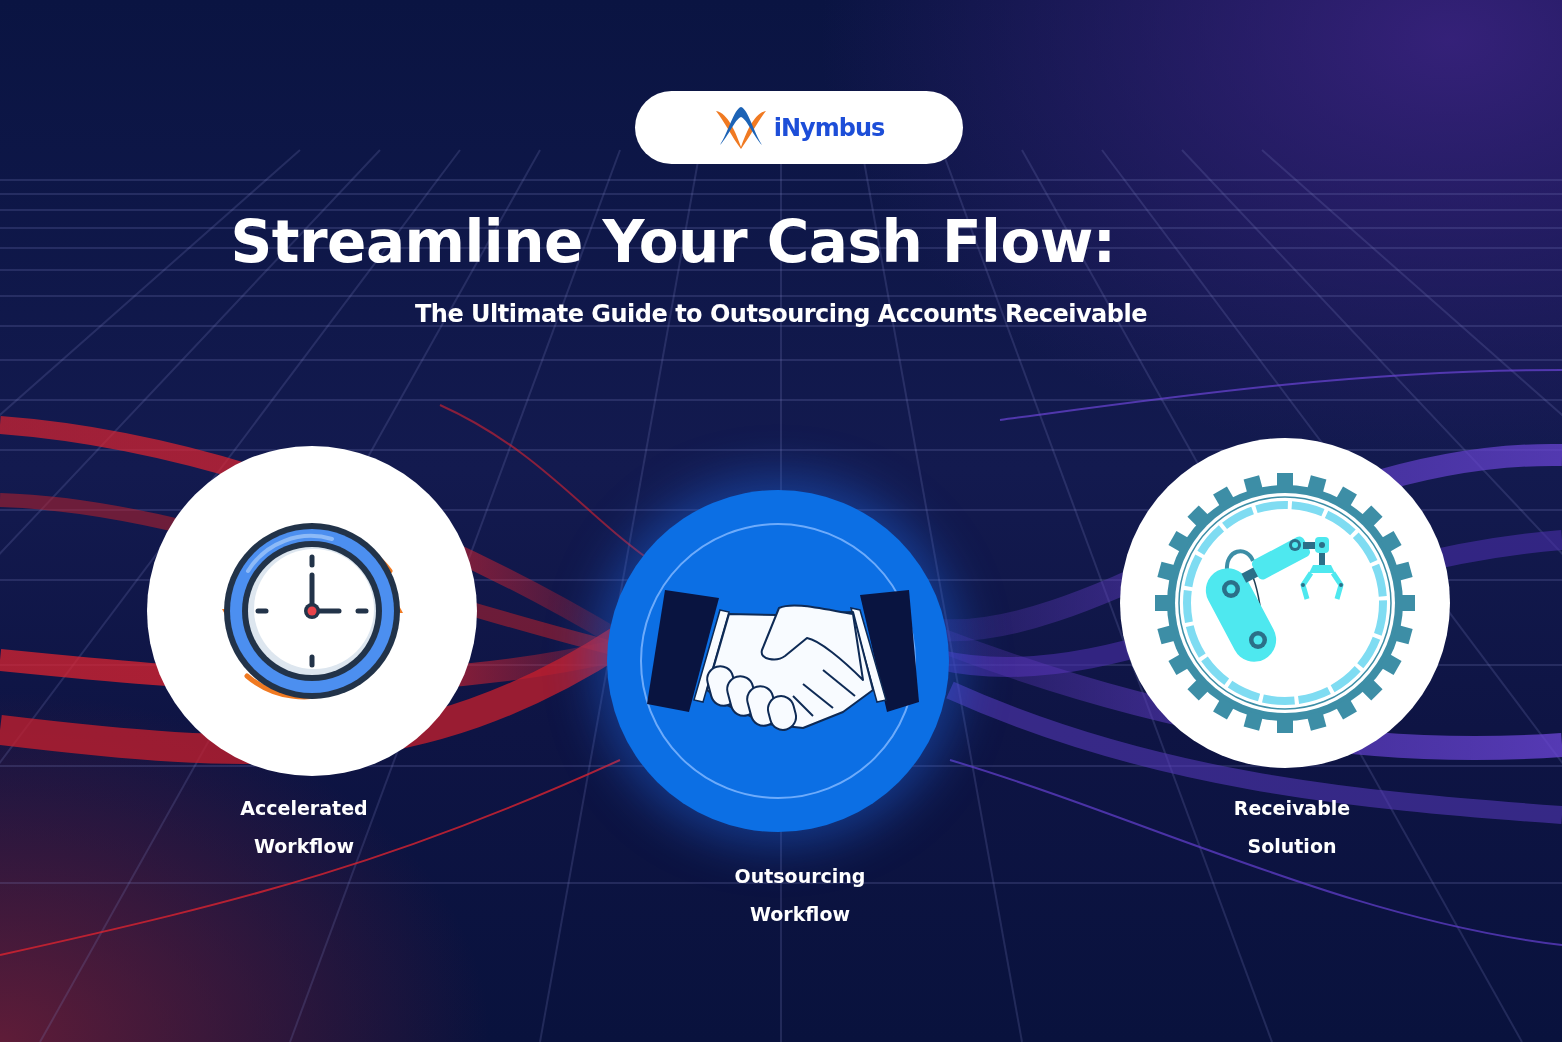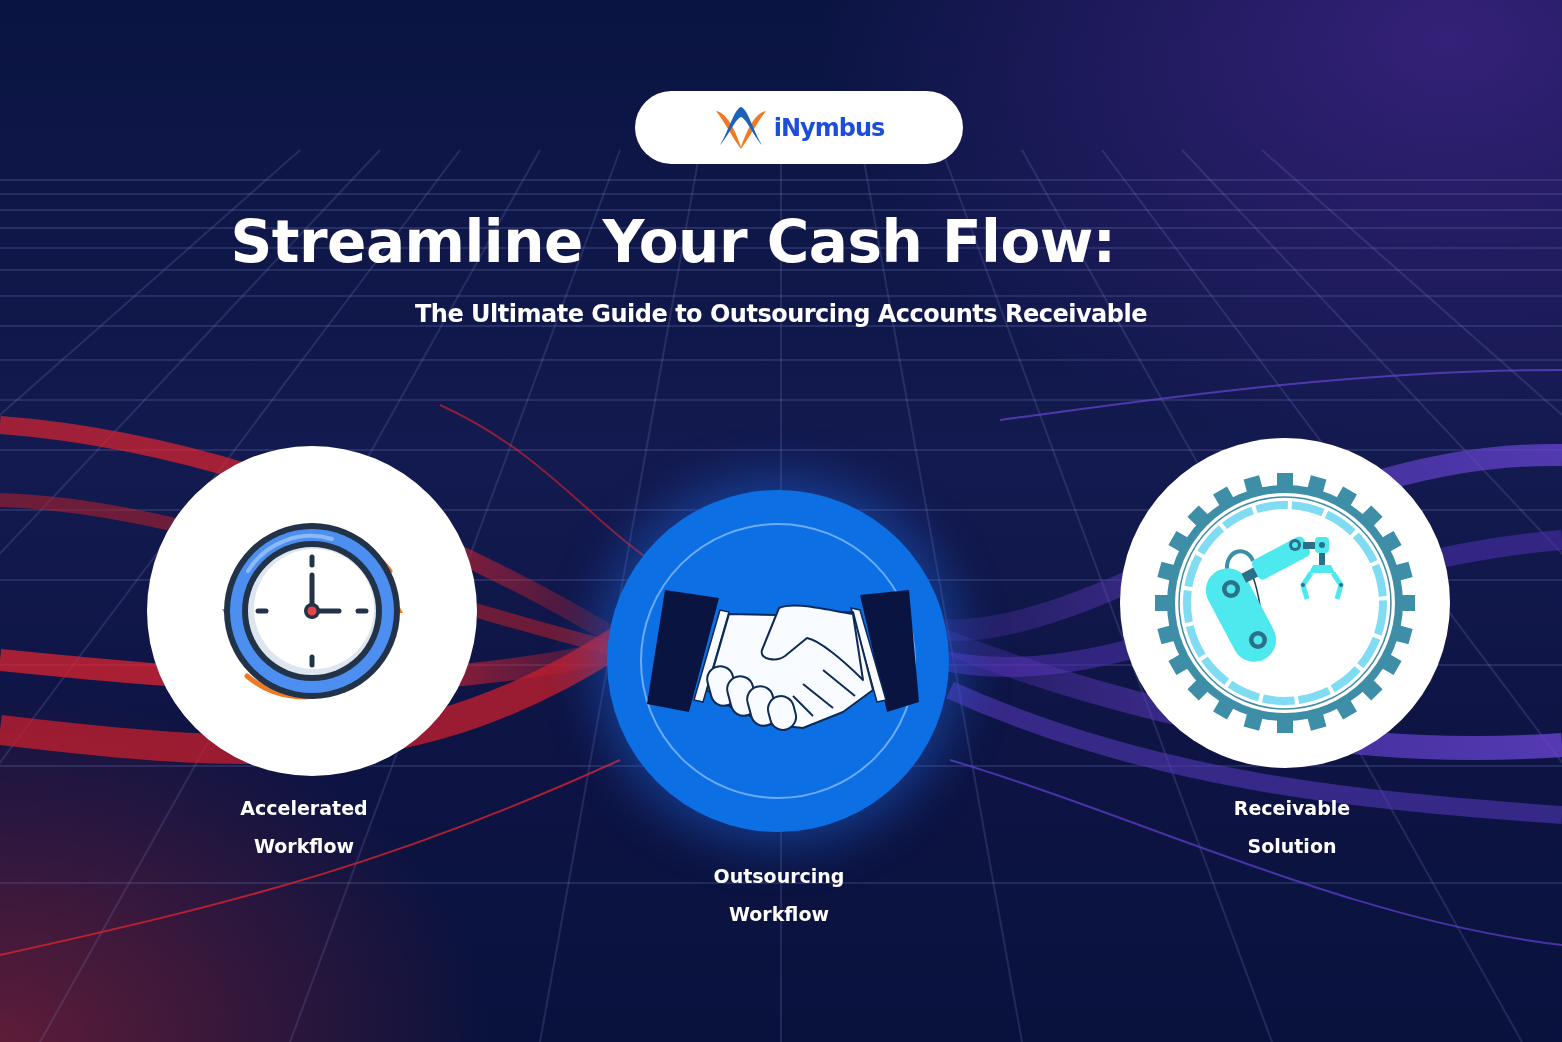--- a/index.html
+++ b/index.html
@@ -171,21 +171,21 @@
       <rect x="142" y="196" width="26" height="40" rx="13" transform="rotate(-15 155 216)"></rect>
       <rect x="162" y="206" width="26" height="34" rx="13" transform="rotate(-15 175 223)"></rect>
     </g>
     <g stroke="#0e2a55" stroke-width="2" fill="none">
       <line x1="196" y1="194" x2="226" y2="218"></line>
       <line x1="216" y1="180" x2="248" y2="206"></line>
       <line x1="186" y1="206" x2="206" y2="226"></line>
     </g>
   </svg>
 </div>
-<div class="feature-label" style="left:629px; top:857px;">
+<div class="feature-label" style="left:650px; top:857px;">
   <div>Outsourcing</div>
   <div>Workflow</div>
 </div>
 
 <div class="feature-circle c-white" style="left:1120px; top:438px; width:330px; height:330px;">
   <svg width="300" height="300" viewBox="0 0 300 300">
     <g fill="#3d8ea6">
       <circle cx="150" cy="150" r="118"></circle>
     </g>
     <g fill="#3d8ea6">

